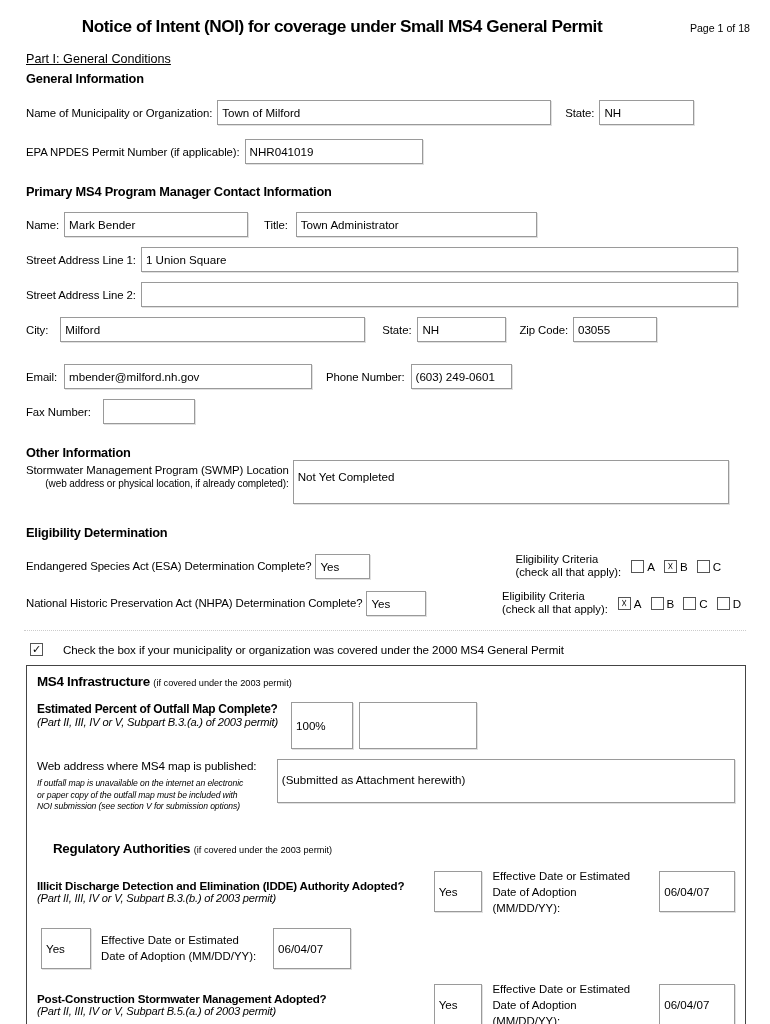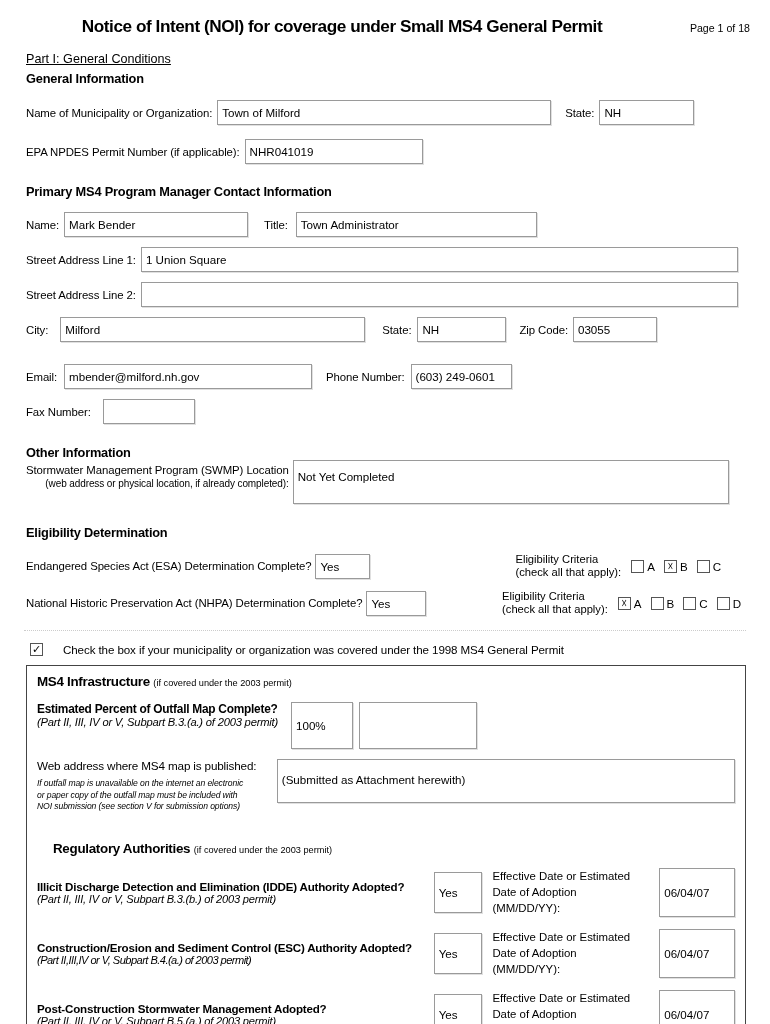--- a/index.html
+++ b/index.html
@@ -108,21 +108,21 @@
   .reg-title { font-size: 13.4px; font-weight: bold; letter-spacing: -0.3px; margin-top: 28px; padding-left: 16px; }
   .reg-title .note { font-size: 9.2px; font-weight: normal; letter-spacing: 0; }
 
   .reg-row { display: flex; align-items: center; margin-top: 12px; }
   .reg-lbl { width: 406px; }
   .reg-lbl .b { font-size: 11.6px; font-weight: bold; letter-spacing: -0.2px; display: block; }
   .reg-lbl .i { font-size: 11.1px; font-style: italic; letter-spacing: -0.2px; display: block; }
   .reg-lbl .i.tight { letter-spacing: -0.55px; }
   .reg-yes { width: 50px; height: 41px; margin-left: 4px; }
   .reg-q { font-size: 11.4px; line-height: 16px; margin-left: 10px; width: 158px; }
-  .reg-date { width: 78px; height: 49px; margin-left: 14px; }
+  .reg-date { width: 78px; height: 41px; margin-left: 14px; }
 </style>
 </head>
 <body>
 
 <div class="page">
 
   
   <div class="header">
     <div class="doc-title">Notice of Intent (NOI) for coverage under Small MS4 General Permit</div>
     <div class="page-num">Page 1 of 18</div>
@@ -252,21 +252,21 @@
       </span>
     </span>
   </div>
 
   
   <div class="divider"></div>
 
   
   <div class="permit-line">
     <span class="cbox">✓</span>
-    <span class="permit-text">Check the box if your municipality or organization was covered under the 1998 MS4 General Permit</span>
+    <span class="permit-text">Check the box if your municipality or organization was covered under the 2000 MS4 General Permit</span>
   </div>
 
   
   <div class="ms4box">
 
     <div class="box-title">
       <span>MS4 Infrastructure</span>
       <span class="note">(if covered under the 2003 permit)</span>
     </div>
 
@@ -303,24 +303,20 @@
       </span>
       <span class="fld reg-yes">Yes</span>
       <span class="reg-q">
         <span style="display:block;">Effective Date or Estimated</span>
         <span style="display:block;">Date of Adoption (MM/DD/YY):</span>
       </span>
       <span class="fld reg-date">06/04/07</span>
     </div>
 
     <div class="reg-row">
-      <span class="reg-lbl">
-        <span class="b">Construction/Erosion and Sediment Control (ESC) Authority Adopted?</span>
-        <span class="i tight">(Part II,III,IV or V, Subpart B.4.(a.) of 2003 permit)</span>
-      </span>
       <span class="fld reg-yes">Yes</span>
       <span class="reg-q">
         <span style="display:block;">Effective Date or Estimated</span>
         <span style="display:block;">Date of Adoption (MM/DD/YY):</span>
       </span>
       <span class="fld reg-date">06/04/07</span>
     </div>
 
     <div class="reg-row">
       <span class="reg-lbl">

